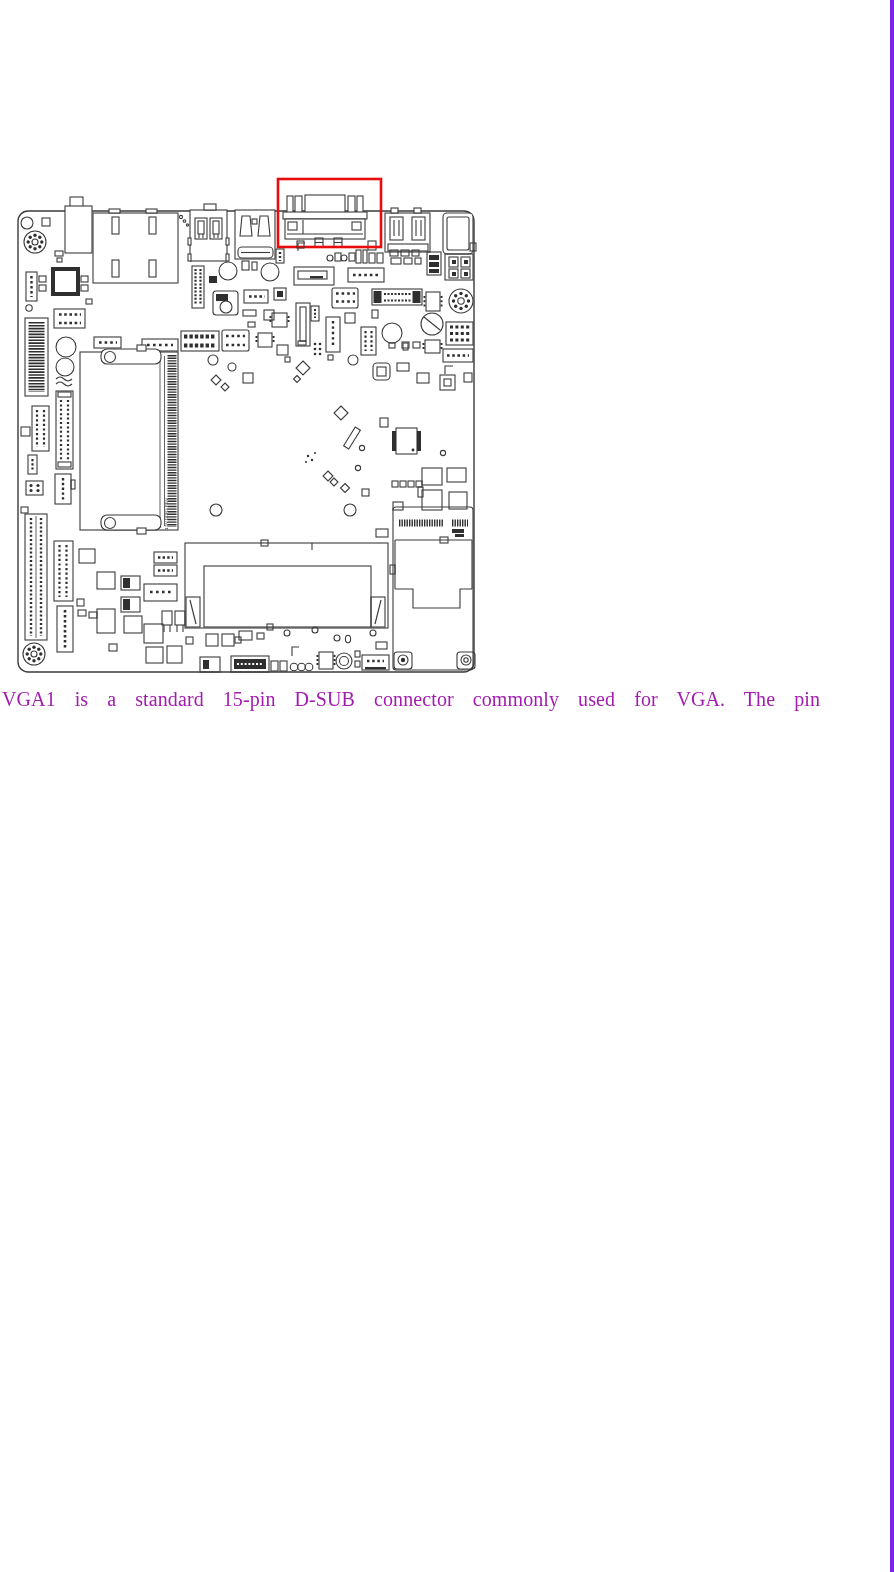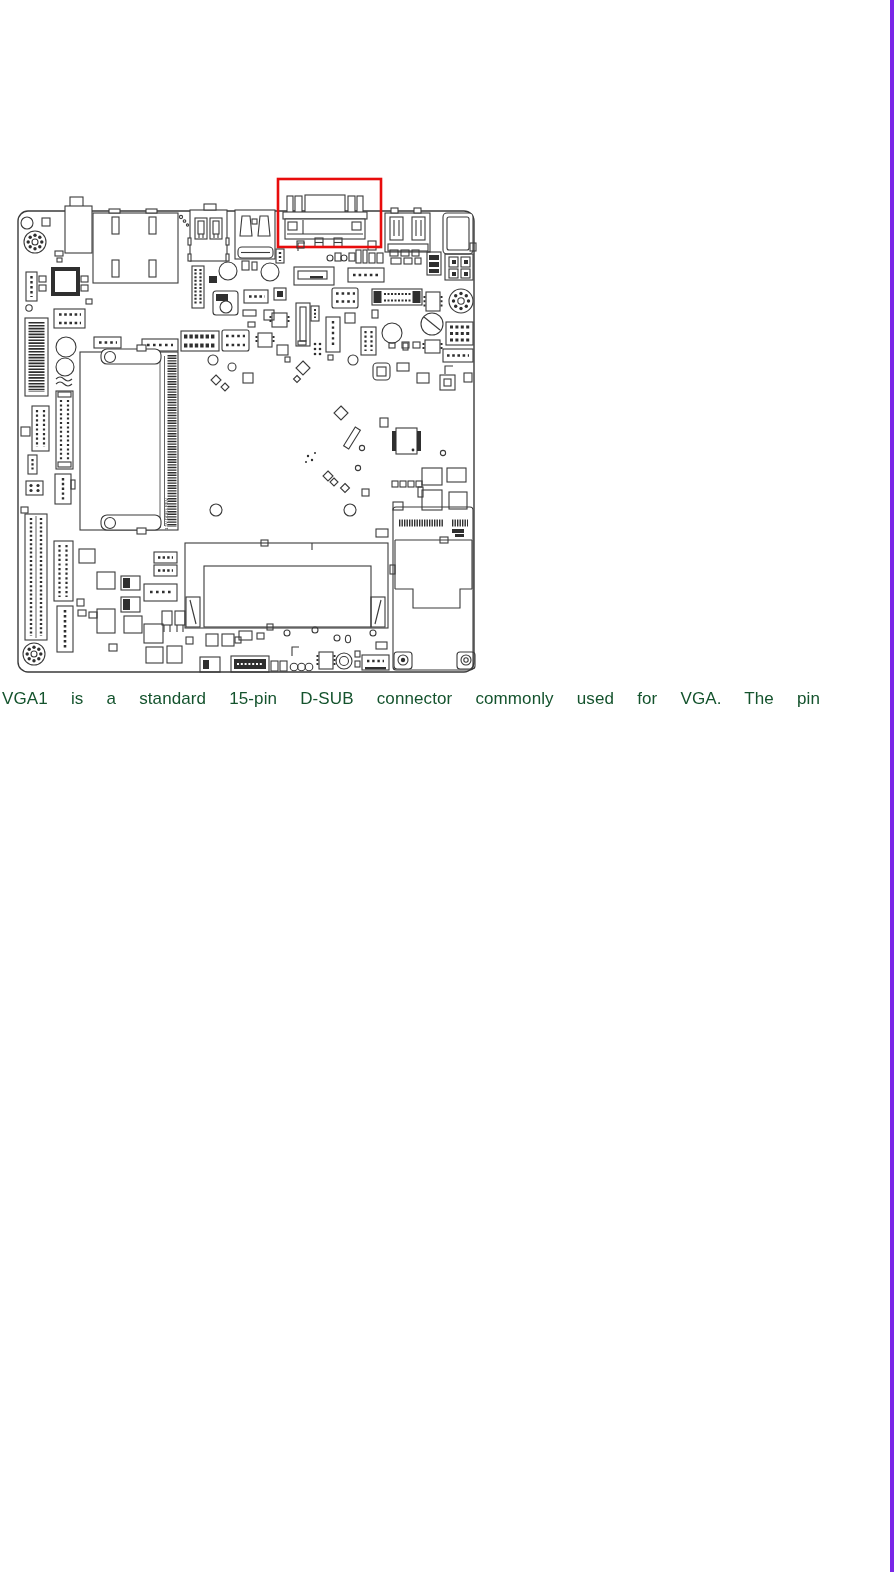--- a/index.html
+++ b/index.html
@@ -1,22 +1,22 @@
 <!DOCTYPE html>
 <html><head>
 <meta charset="utf-8">
 <style>
   html,body { margin:0; padding:0; }
   body { width:894px; height:1572px; background:#ffffff; position:relative;
          font-family:"Liberation Sans", sans-serif; overflow:hidden; }
   .page { position:absolute; inset:0; background:#ffffff; }
   .figure-svg { position:absolute; left:0; top:0; }
   .caption { position:absolute; left:2px; top:686px; width:818px;
-             font-size:17px; line-height:26px; color:#14532d;
-             text-align:justify; text-align-last:justify; letter-spacing:0.1px; }
+             font-size:20px; line-height:26px; color:#a21caf;
+             text-align:justify; text-align-last:justify; letter-spacing:0.1px;font-family:Liberation Serif, serif; }
   .edge-stripe { position:absolute; top:0; right:0; width:4px; height:1572px; }
   
   .o  { fill:#ffffff; stroke:#3b3b3b; stroke-width:1.1; }
   .n  { fill:none;    stroke:#3b3b3b; stroke-width:1.1; }
   .tn { fill:none;    stroke:#3b3b3b; stroke-width:0.8; }
   .d  { fill:#2f2f2f; stroke:none; }
   .dt { fill:none;    stroke:#2f2f2f; }
   .wd { fill:none;    stroke:#ffffff; }
   .brd{ fill:#ffffff; stroke:#3b3b3b; stroke-width:1.4; }
   .thick { fill:#ffffff; stroke:#2f2f2f; stroke-width:4; }

